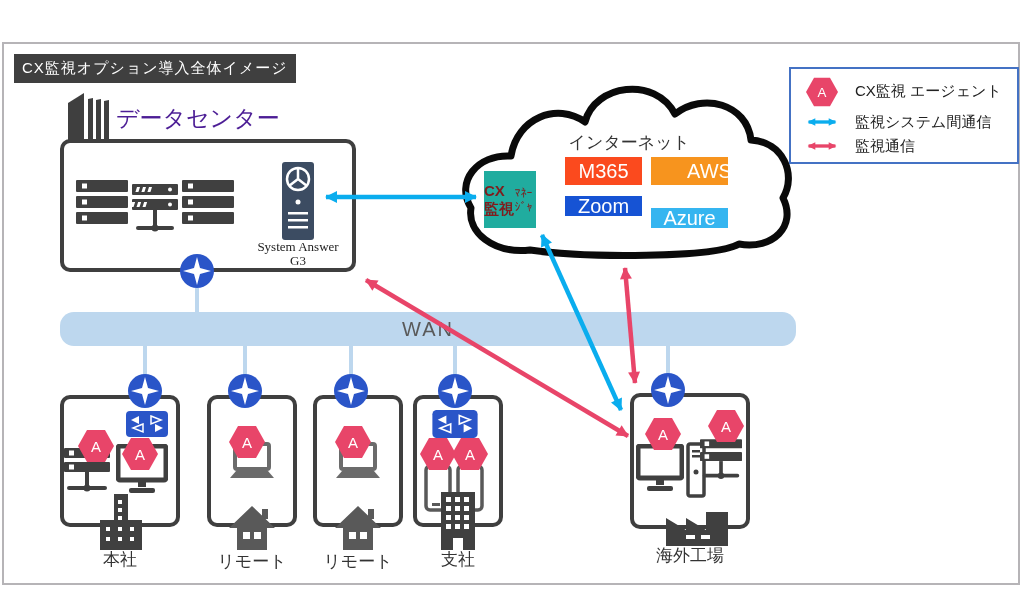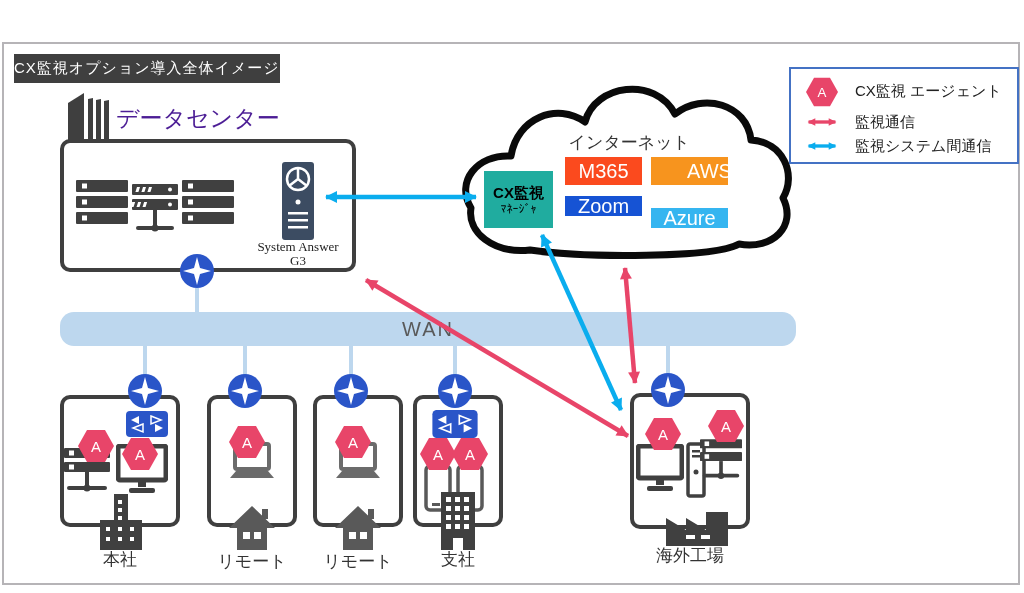--- a/index.html
+++ b/index.html
@@ -3,40 +3,40 @@
 <meta charset="utf-8">
 <style>
   html,body{margin:0;padding:0;background:#fff;}
   #canvas{position:relative;width:1024px;height:593px;background:#fff;overflow:hidden;
           font-family:"Liberation Sans","DejaVu Sans",sans-serif;color:#333;}
   .abs{position:absolute;box-sizing:border-box;}
   
   .frame{left:2px;top:42px;width:1018px;height:543px;border:2px solid #b6b4b7;background:#fff;}
   
   .title-box{left:14px;top:54px;background:#3f3f3f;color:#fff;font-size:15px;
-             padding:5px 0;letter-spacing:1px;z-index:6;}
+             padding:5px 8px;letter-spacing:1px;z-index:6;}
   
   .dc-label{left:116px;top:103px;font-size:23px;color:#4c1d95;z-index:3;}
   .dc-box{left:60px;top:139px;width:296px;height:133px;border:4px solid #3f3f3f;
           border-radius:10px;background:#fff;z-index:2;}
   .sys-label{left:238px;top:240px;width:120px;text-align:center;font-size:13px;
              line-height:14px;color:#222;z-index:3;font-family:Liberation Serif, serif;}
   
   .wan-bar{left:60px;top:312px;width:736px;height:34px;background:#bdd7ee;border-radius:14px;
            z-index:1;display:flex;align-items:center;justify-content:center;}
   .wan-text{font-size:20px;color:#595959;letter-spacing:2px;}
   .conn{width:4px;background:#bdd7ee;z-index:0;}
   
   .site-box{border:4px solid #3f3f3f;border-radius:10px;background:#fff;z-index:2;}
   .site-label{font-size:17px;color:#333;text-align:center;z-index:3;}
   
   .cloud-label{left:545px;top:131px;width:145px;text-align:right;font-size:17px;color:#333;z-index:3;}
   .svc{color:#fff;display:flex;align-items:center;justify-content:center;font-size:20px;z-index:3;}
-  .mgr{left:484px;top:171px;width:69px;height:57px;display:flex;flex-direction:column;
-       align-items:center;justify-content:center;color:#000000;z-index:3;}
+  .mgr{left:484px;top:171px;width:52px;height:57px;display:flex;
+       align-items:center;justify-content:center;color:#7f1d1d;z-index:3;}
   .mgr .l1{font-size:15px;font-weight:bold;line-height:18px;}
   .mgr .l2{font-size:12px;line-height:14px;}
   
   .legend{left:789px;top:67px;width:230px;height:97px;background:#fff;border:2px solid #4472c4;
           z-index:6;display:flex;flex-direction:column;justify-content:space-around;padding:4px 8px;}
   .lg-row{display:flex;align-items:center;gap:10px;}
   .lg-icon{width:46px;display:flex;align-items:center;justify-content:center;flex:0 0 46px;}
   .lg-label{font-size:15px;color:#222;}
   .icon{z-index:3;}
   .hex{z-index:4;}
@@ -60,41 +60,41 @@
             <polygon points="11,2 29,2 38,18 29,34 11,34 2,18" fill="#e84569"></polygon>
             <text x="20" y="24" text-anchor="middle" font-size="15" fill="#fff">A</text>
           </svg>
       </span>
       <span class="lg-label">CX監視 エージェント</span>
     </div>
     <div class="lg-row">
       <span class="lg-icon">
         <svg width="46" height="16" viewBox="0 0 48 16">
           <defs>
+              <marker id="lb" markerWidth="10" markerHeight="10" refX="8" refY="5" orient="auto-start-reverse" markerUnits="userSpaceOnUse">
+                <path d="M1,1 L9,5 L1,9 z" fill="#0aadee"></path>
+              </marker>
+            </defs>
+          <line x1="10" y1="8" x2="38" y2="8" stroke="#0aadee" stroke-width="3.5" marker-start="url(#lb)" marker-end="url(#lb)"></line>
+        </svg>
+      </span>
+      <span class="lg-label">監視システム間通信</span>
+    </div>
+    <div class="lg-row">
+      <span class="lg-icon">
+        <svg width="46" height="16" viewBox="0 0 48 16">
+          <defs>
               <marker id="lp" markerWidth="10" markerHeight="10" refX="8" refY="5" orient="auto-start-reverse" markerUnits="userSpaceOnUse">
                 <path d="M1,1 L9,5 L1,9 z" fill="#e84569"></path>
               </marker>
             </defs>
           <line x1="10" y1="8" x2="38" y2="8" stroke="#e84569" stroke-width="3.5" marker-start="url(#lp)" marker-end="url(#lp)"></line>
         </svg>
       </span>
       <span class="lg-label">監視通信</span>
-    </div>
-    <div class="lg-row">
-      <span class="lg-icon">
-        <svg width="46" height="16" viewBox="0 0 48 16">
-          <defs>
-              <marker id="lb" markerWidth="10" markerHeight="10" refX="8" refY="5" orient="auto-start-reverse" markerUnits="userSpaceOnUse">
-                <path d="M1,1 L9,5 L1,9 z" fill="#0aadee"></path>
-              </marker>
-            </defs>
-          <line x1="10" y1="8" x2="38" y2="8" stroke="#0aadee" stroke-width="3.5" marker-start="url(#lb)" marker-end="url(#lb)"></line>
-        </svg>
-      </span>
-      <span class="lg-label">監視システム間通信</span>
     </div>
   </div>
 
   <svg class="abs icon" style="left:62px;top:90px;" width="48" height="52" viewBox="0 0 48 52">
     <polygon points="6,13 22,3 22,52 6,52" fill="#3f3f3f"></polygon>
     <polygon points="26,9 31,8 31,52 26,52" fill="#3f3f3f"></polygon>
     <polygon points="34,10 39,9 39,52 34,52" fill="#3f3f3f"></polygon>
     <polygon points="42,11 47,10 47,52 42,52" fill="#3f3f3f"></polygon>
   </svg>
   <div class="abs dc-label">データセンター</div>

